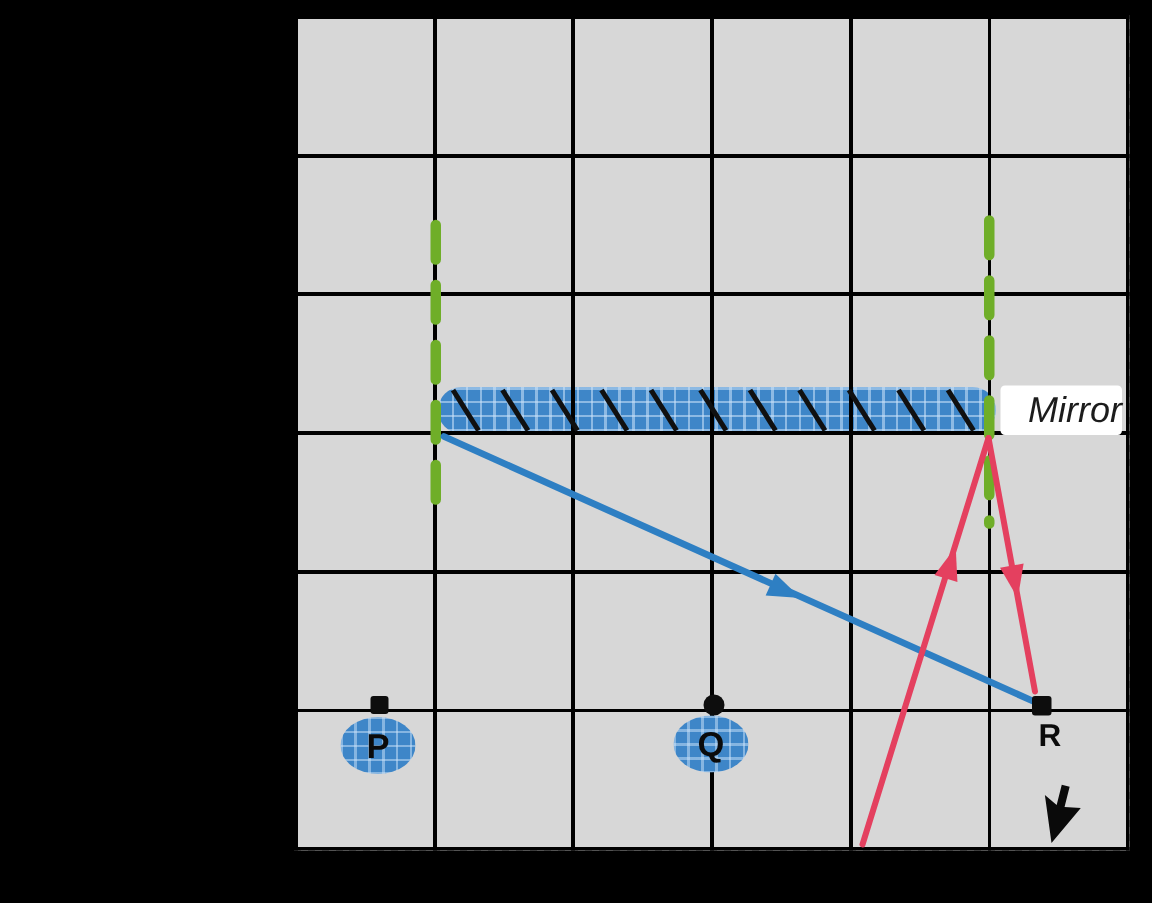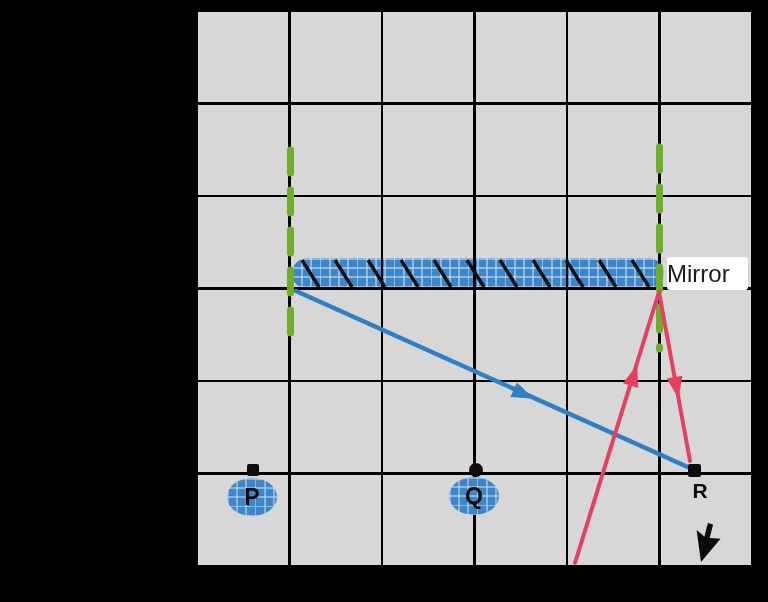--- a/index.html
+++ b/index.html
@@ -26,21 +26,21 @@
   .mirror-bar{
     position:absolute;left:292px;top:258px;width:372px;height:31px;border-radius:16px;
     background-image:
       repeating-linear-gradient(to right,rgba(205,228,250,.55) 0 1.7px,transparent 1.7px 9.25px),
       repeating-linear-gradient(to bottom,rgba(205,228,250,.55) 0 1.7px,transparent 1.7px 9.25px),
       linear-gradient(#3e86c8,#3e86c8);
   }
   .overlay{position:absolute;left:0;top:0;width:768px;height:602px;}
   .mirror-label{
     position:absolute;left:667px;top:257px;width:81px;height:33px;border-radius:3px;
-    background:#fff;color:#1c1c1c;font-size:24px;line-height:33px;text-align:left;
+    background:#fff;color:#1c1c1c;font-size:24px;line-height:33px;text-align:right;font-style:italic;
   }
   .hl-ellipse{
     position:absolute;width:50px;height:38px;border-radius:50%;
     color:#0b0b0b;font-weight:bold;font-size:23px;line-height:38px;text-align:center;
     background-image:
       repeating-linear-gradient(to right,rgba(205,228,250,.5) 0 1.6px,transparent 1.6px 9.25px),
       repeating-linear-gradient(to bottom,rgba(205,228,250,.5) 0 1.6px,transparent 1.6px 9.25px),
       linear-gradient(#3e86c8,#3e86c8);
   }
   .hl-p{left:227px;top:478px;}

